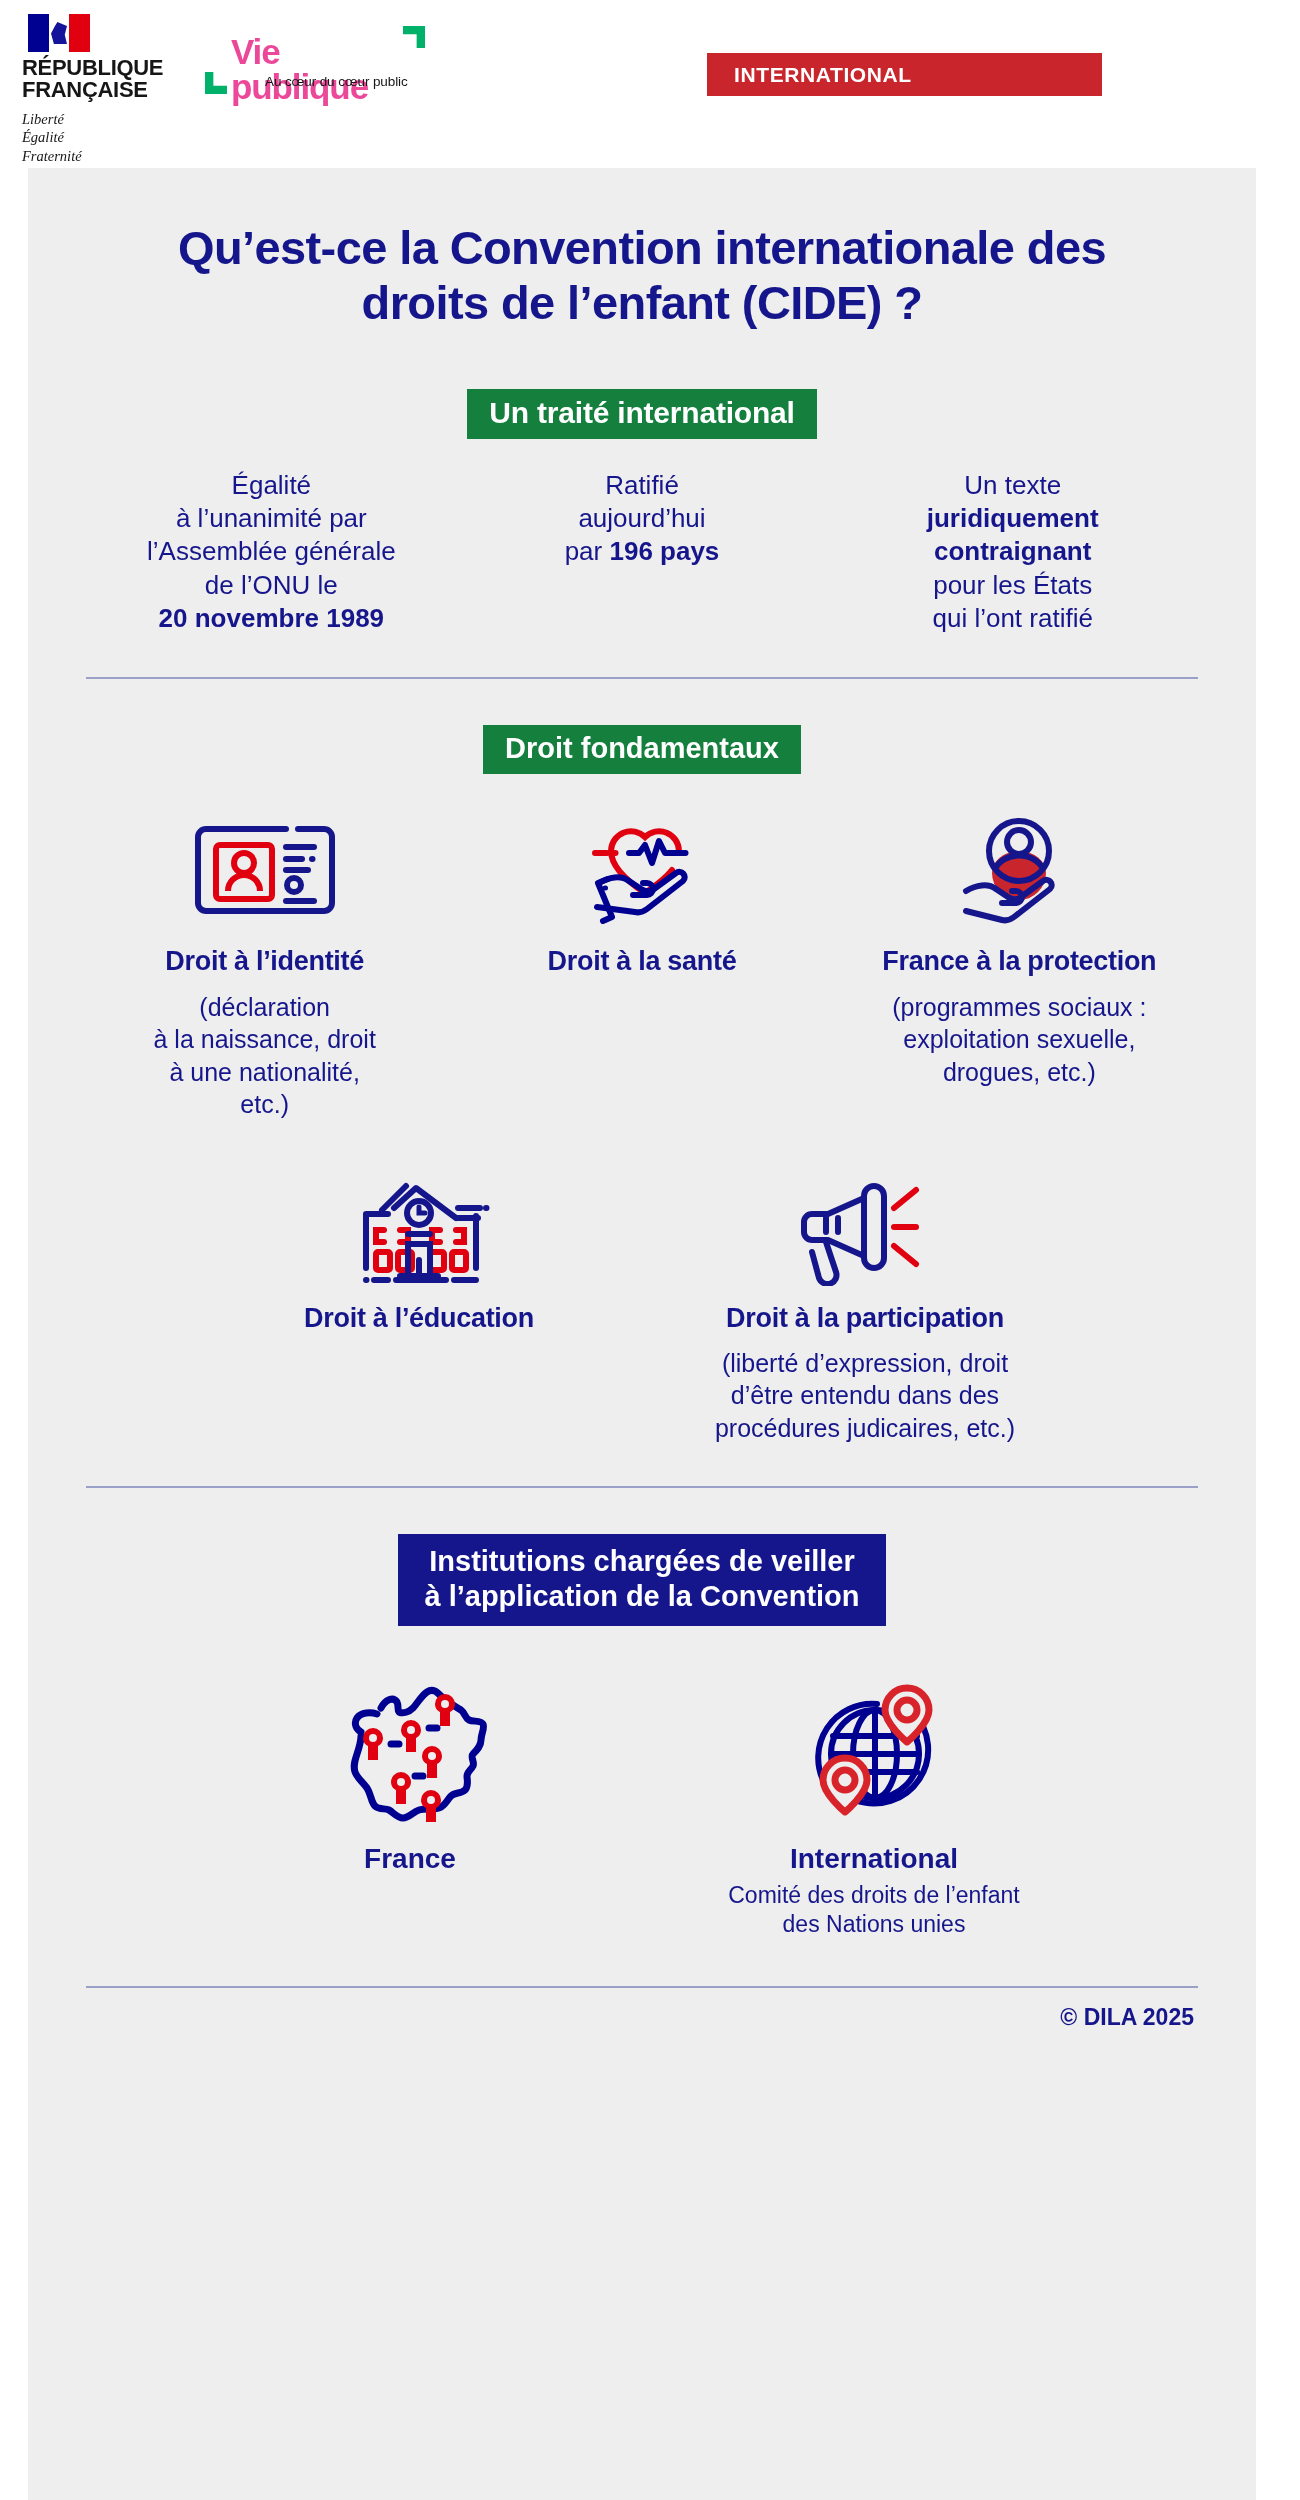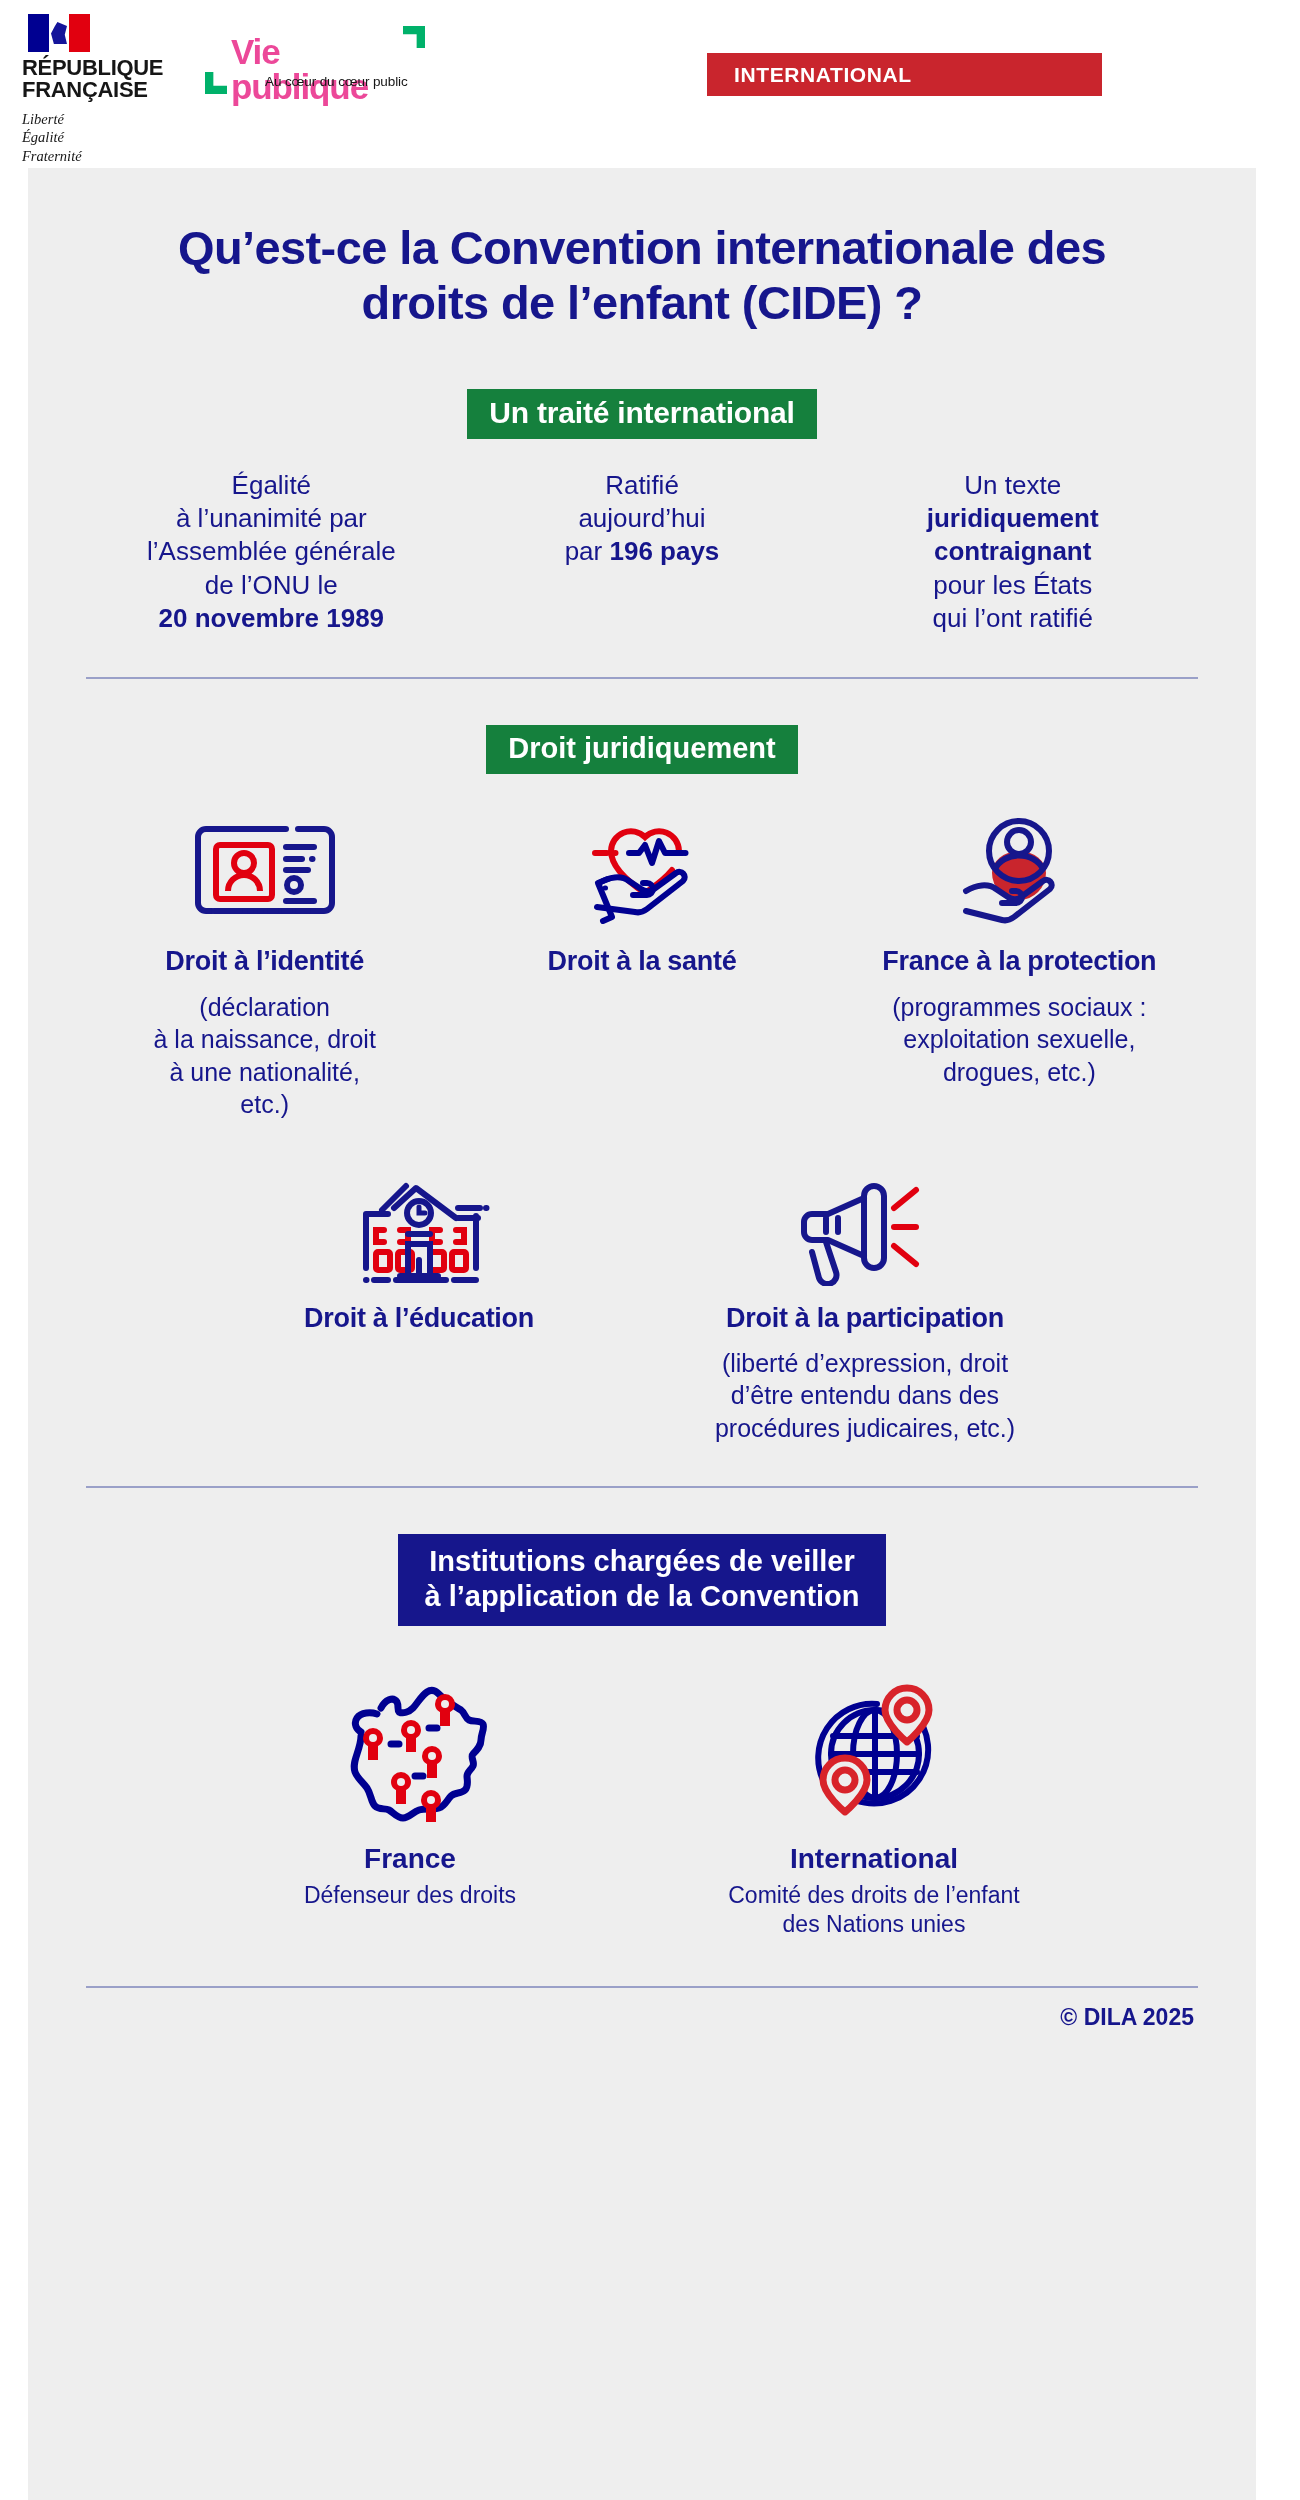--- a/index.html
+++ b/index.html
@@ -313,21 +313,21 @@
         <div><b>juridiquement</b></div>
         <div><b>contraignant</b></div>
         <div>pour les États</div>
         <div>qui l’ont ratifié</div>
       </div>
     </div>
 
     <div class="divider"></div>
 
     <div class="section-tag">
-      <div class="red-tag">Droit juridiquement</div>
+      <div class="red-tag">Droit fondamentaux</div>
     </div>
 
     <div class="rights-row row1">
 
       <div class="right-item">
         <div class="icon-box">
           <svg width="150" height="118" viewBox="0 0 150 118" fill="none">
             <path d="M96 18 H16 a8 8 0 0 0 -8 8 V92 a8 8 0 0 0 8 8 h6" stroke="#16168c" stroke-width="6" stroke-linecap="round" fill="none"></path>
             <path d="M108 18 h26 a8 8 0 0 1 8 8 V92 a8 8 0 0 1 -8 8 H44" stroke="#16168c" stroke-width="6" stroke-linecap="round" fill="none"></path>
             <rect x="26" y="34" width="56" height="54" rx="4" stroke="#e1000f" stroke-width="6" fill="none"></rect>
@@ -472,21 +472,20 @@
               <path d="M107 84 a10 10 0 0 1 10 10 c0 6-5 8-5 8 v14 h-10 v-14 s-5-2-5-8 a10 10 0 0 1 10-10z"></path>
               <circle cx="107" cy="94" r="4" fill="#eeeeee"></circle>
               <path d="M76 110 a10 10 0 0 1 10 10 c0 6-5 8-5 8 v14 h-10 v-14 s-5-2-5-8 a10 10 0 0 1 10-10z"></path>
               <circle cx="76" cy="120" r="4" fill="#eeeeee"></circle>
               <path d="M106 128 a10 10 0 0 1 10 10 c0 6-5 8-5 8 v14 h-10 v-14 s-5-2-5-8 a10 10 0 0 1 10-10z"></path>
               <circle cx="106" cy="138" r="4" fill="#eeeeee"></circle>
             </g>
           </svg>
         </div>
         <div class="inst-name">France</div>
-        <div class="inst-sub">Défenseur des droits</div>
       </div>
 
       <div class="inst-item">
         <div class="inst-icon">
           <svg width="170" height="170" viewBox="0 0 170 170" fill="none">
             <path d="M36 122 a54 54 0 0 1 52 -80" stroke="#000091" stroke-width="6" fill="none" stroke-linecap="round"></path>
             <path d="M124 50 a54 54 0 0 1 -58 88" stroke="#000091" stroke-width="6" fill="none" stroke-linecap="round"></path>
             <circle cx="86" cy="92" r="44" stroke="#000091" stroke-width="6" fill="none"></circle>
             <ellipse cx="86" cy="92" rx="22" ry="44" stroke="#000091" stroke-width="6" fill="none"></ellipse>
             <path d="M86 48 V136" stroke="#000091" stroke-width="6"></path>

